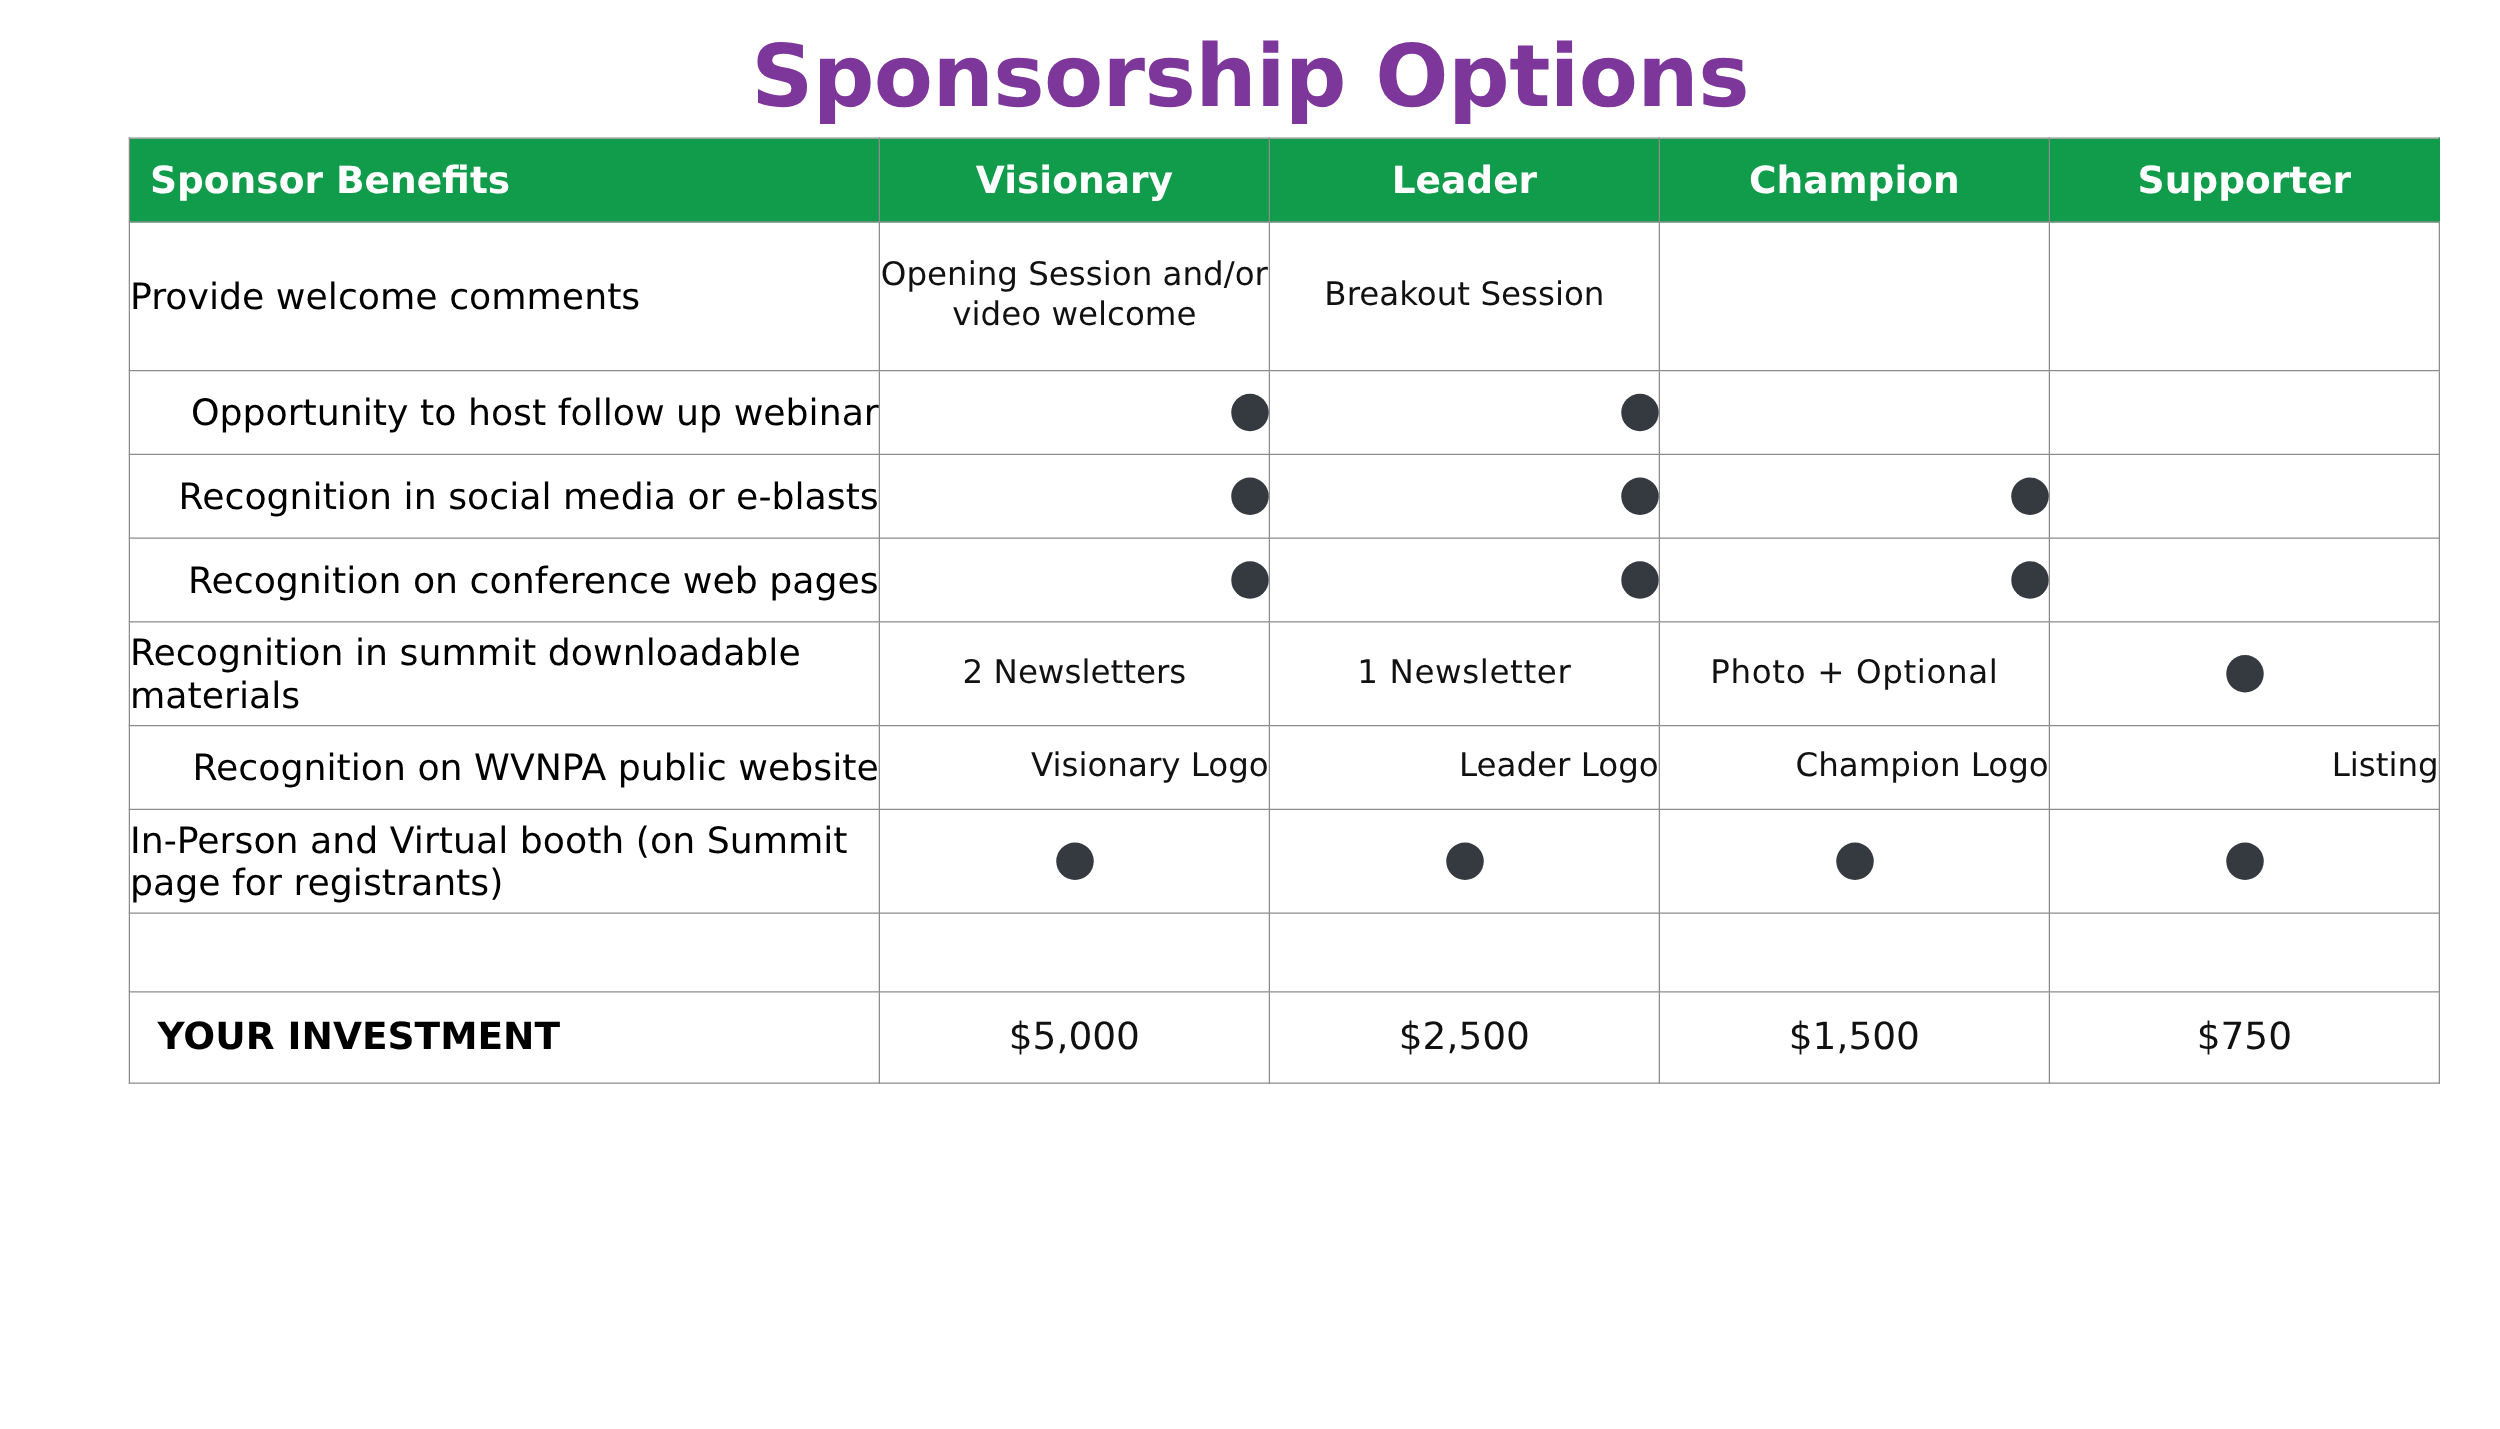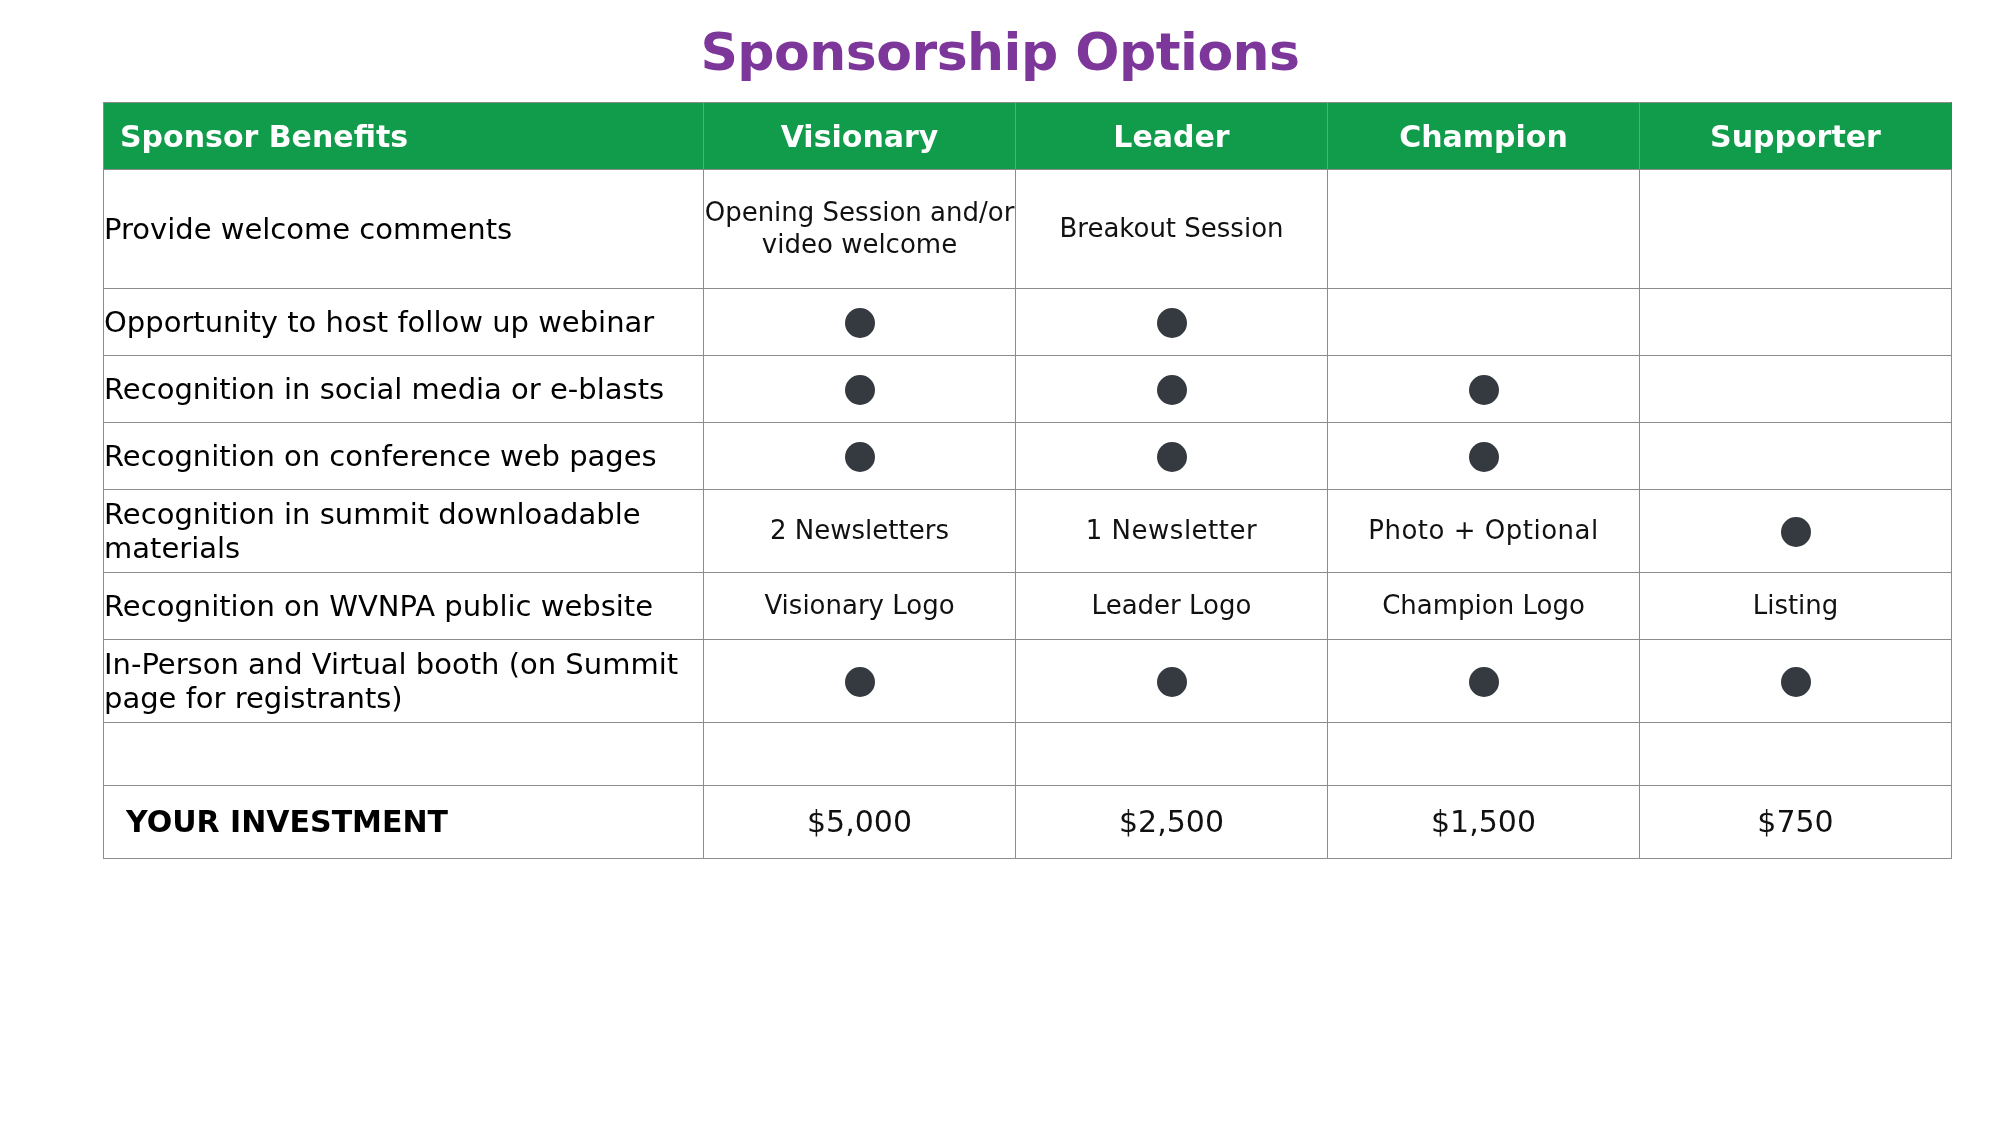--- a/index.html
+++ b/index.html
@@ -17,28 +17,28 @@
     position: relative;
     width: 2000px;
     height: 1143px;
     box-sizing: border-box;
   }
   .title {
     text-align: center;
     color: #7d3699;
     font-family: "DejaVu Sans", sans-serif;
     font-weight: bold;
-    font-size: 52px;
+    font-size: 69px;
     letter-spacing: -0.5px;
     padding-top: 22px;
     padding-bottom: 8px;
     margin: 0;
   }
   .table-wrap {
-    margin: 12px auto;
+    margin: 0 auto;
     width: 1902px;
     padding-left: 54px;
     box-sizing: border-box;
   }
   table.sponsor-table {
     border-collapse: collapse;
     width: 1848px;
     table-layout: fixed;
   }
   table.sponsor-table td, table.sponsor-table th {
@@ -85,21 +85,21 @@
   td.tier.small-gap { letter-spacing: 0.5px; }
   .dot {
     display: inline-block;
     width: 30px;
     height: 30px;
     border-radius: 50%;
     background: #343a40;
     vertical-align: middle;
   }
   tr.row-welcome td { height: 118px; }
-  tr.row-std td { height: 66px; }
+  tr.row-std td { height: 66px; text-align: right; }
   tr.row-two td { height: 82px; }
   tr.row-blank td { height: 62px; }
   tr.row-invest td {
     height: 72px;
     font-weight: normal;
     font-size: 30px;
   }
   tr.row-invest td.benefit {
     padding-left: 22px;
     font-weight: bold;

